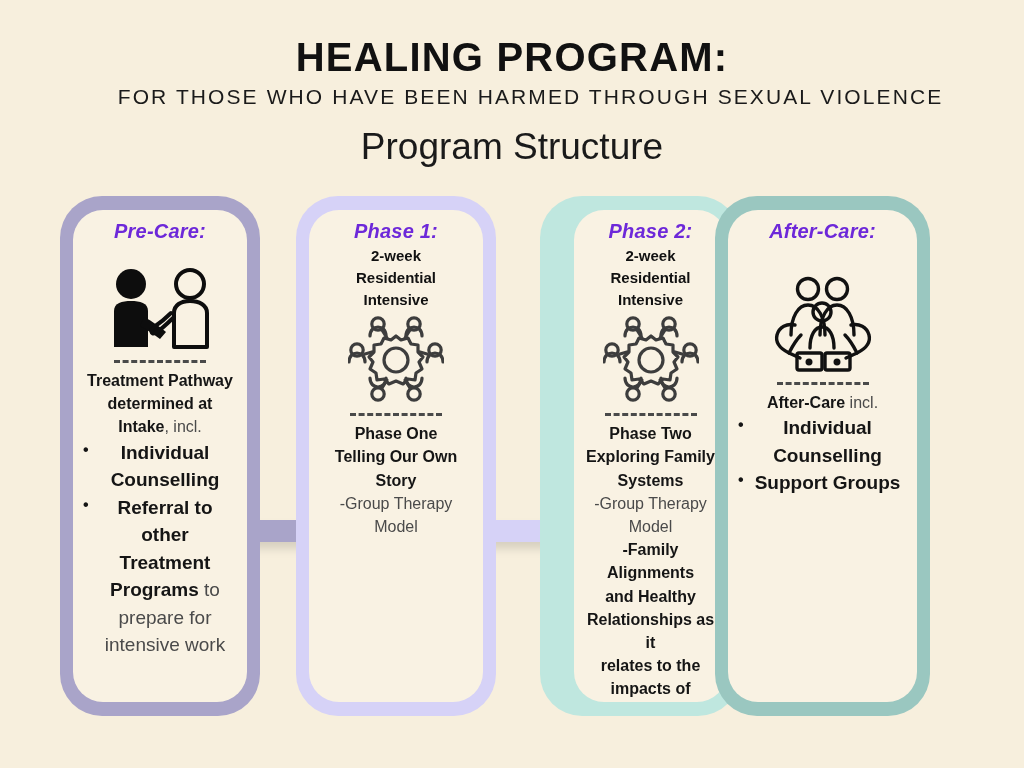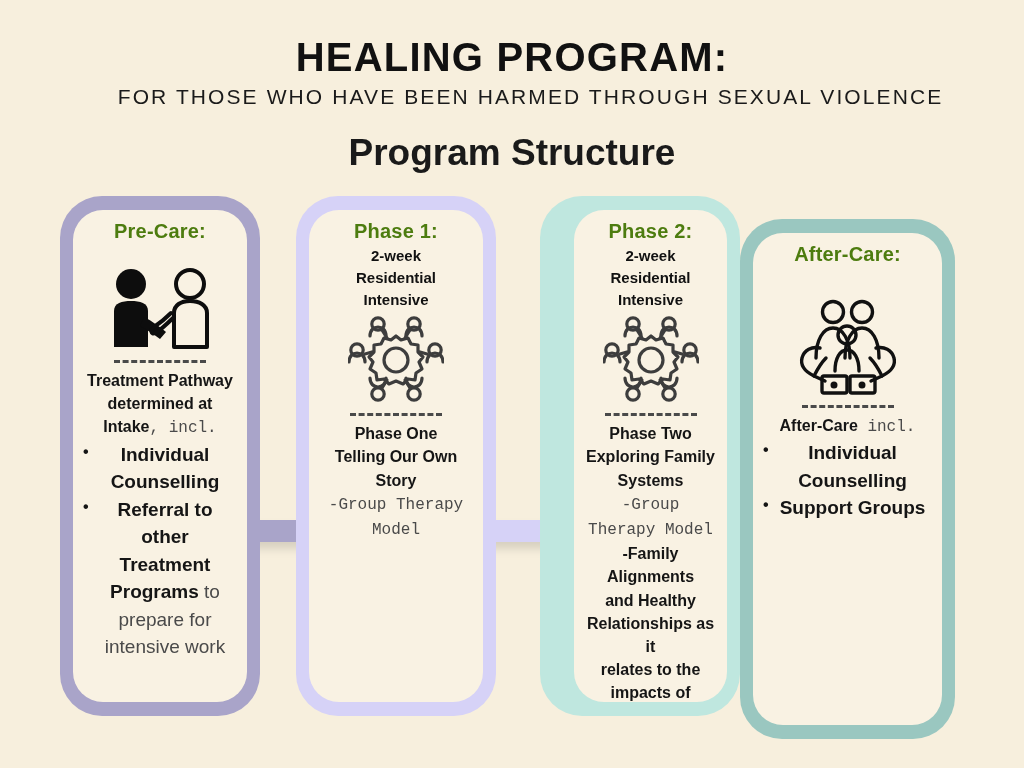--- a/index.html
+++ b/index.html
@@ -29,24 +29,24 @@
     font-weight: 400;
     letter-spacing: 2.1px;
     color: #1a1a1a;
     line-height: 1.28;
     margin-top: 6px;
     margin-left: 37px;
   }
 
   .title-section {
     font-size: 37px;
-    font-weight: 700;
+    font-weight: 400;
     color: #1a1a1a;
     line-height: 1.1;
-    margin-top: 22px;
+    margin-top: 16px;
   }
 
   
   .flow { position: absolute; left: 0; top: 196px; width: 1024px; height: 525px; }
 
   .card-frame {
     position: absolute;
     top: 0;
     width: 200px;
     height: 520px;
@@ -63,24 +63,25 @@
     padding: 10px 10px 6px 10px;
     display: flex;
     flex-direction: column;
     align-items: center;
     overflow: hidden;
   }
 
   .card-title {
     font-size: 20px;
     font-weight: 700;
-    color: #4d7c0f;
+    color: #6d28d9;
     letter-spacing: .2px;
     text-align: center;
     margin-bottom: 2px;
+    font-style: italic;
   }
 
   .card-subtitle {
     font-size: 15px;
     font-weight: 700;
     color: #111111;
     line-height: 1.45;
     text-align: center;
   }
 
@@ -98,21 +99,21 @@
     margin: 7px auto 6px auto;
   }
 
   .body-text {
     font-size: 16px;
     line-height: 1.45;
     text-align: center;
     color: #151515;
     font-weight: 700;
   }
-  .body-text .reg { font-weight: 400; color: #4a4a4a; font-family: Liberation Mono, monospace; }
+  .body-text .reg { font-weight: 400; color: #4a4a4a; }
   .body-text .ul { }
 
   .bullets {
     list-style: none;
     font-size: 19px;
     line-height: 1.45;
     font-weight: 700;
     color: #151515;
     text-align: center;
     margin-top: 0;
@@ -316,21 +317,21 @@
         <span>-Family Alignments</span><br>
         <span>and Healthy</span><br>
         <span>Relationships as it</span><br>
         <span>relates to the</span><br>
         <span>impacts of Sexual</span><br>
         <span>Violence</span>
       </div>
     </div>
   </div>
 
-  <div class="card-frame wide" style="left:740px; background:#9AC7C0;margin-top:23px;">
+  <div class="card-frame wide" style="left:715px; background:#9AC7C0;">
     <div class="card-inner">
       <div class="card-title">After-Care:</div>
 
       <div class="icon-wrap tall" style="margin-top:30px;">
         <svg width="116" height="100" viewBox="0 0 116 100">
           <g fill="none" stroke="#111111" stroke-width="3.4" stroke-linecap="round" stroke-linejoin="round">
 
             <circle cx="43" cy="14" r="10.5"></circle>
             <path d="M26,60 C26,42 33,30 43,30 C53,30 60,42 60,60"></path>
 

